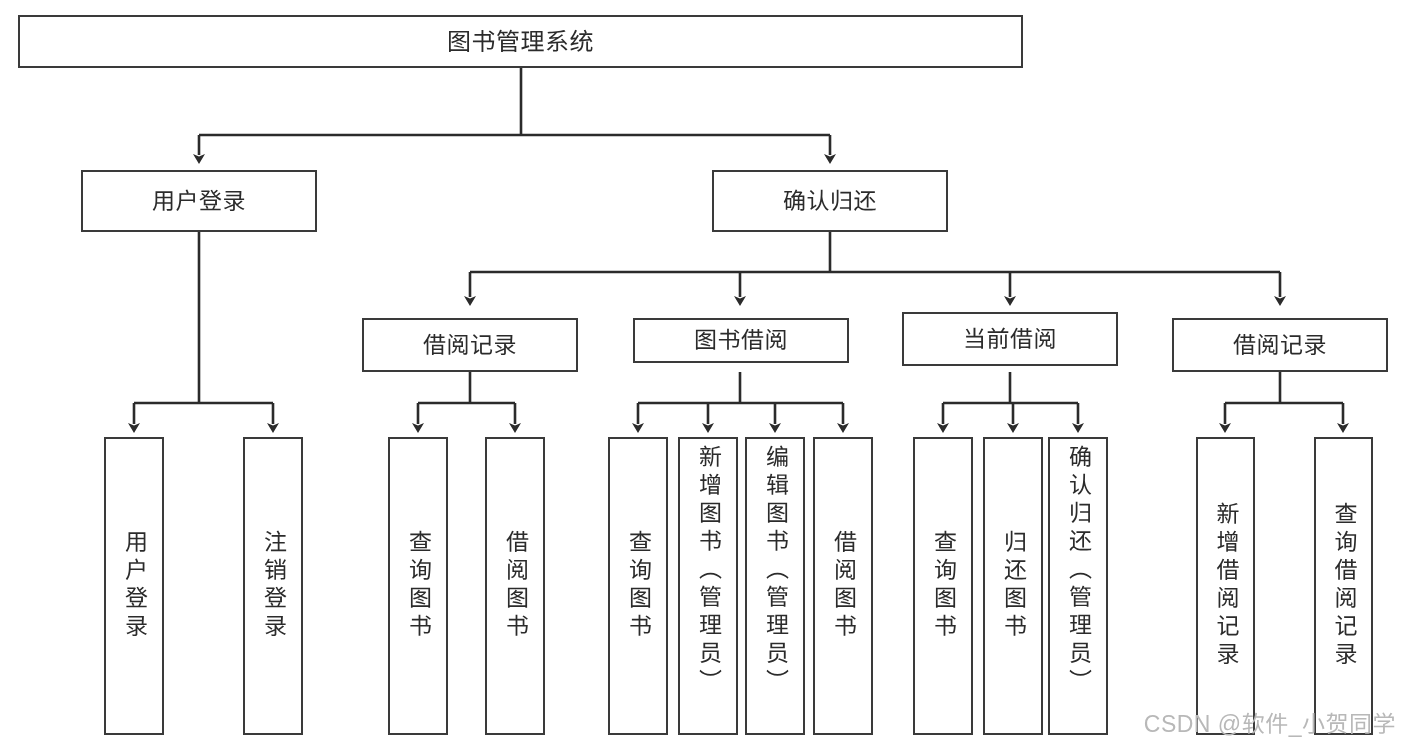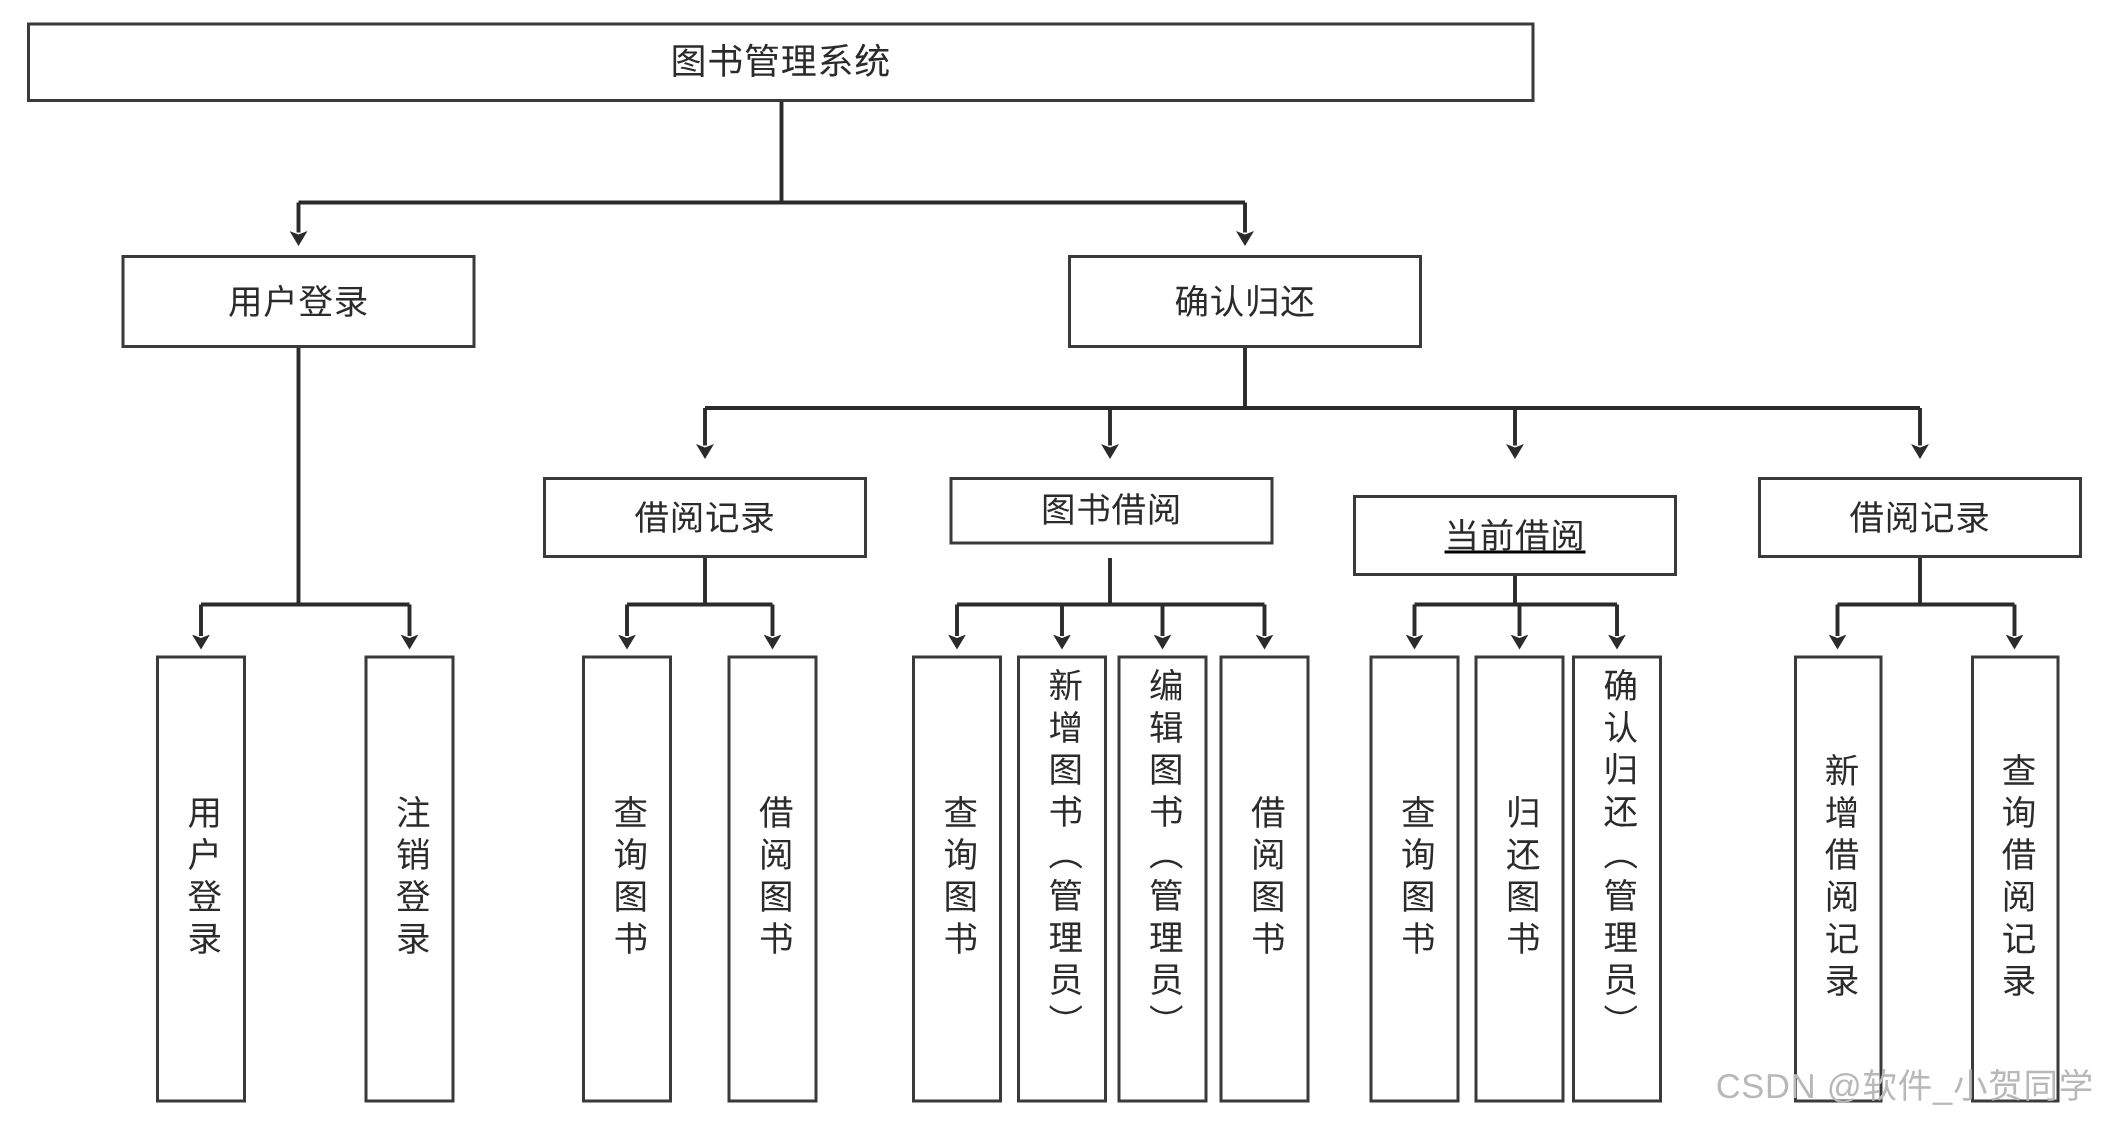--- a/index.html
+++ b/index.html
@@ -162,21 +162,21 @@
   </div>
 
   <div class="node-box node-h" style="left:362px; top:318px; width:216px; height:54px;">
     <span class="node-label">借阅记录</span>
   </div>
 
   <div class="node-box node-h" style="left:633px; top:318px; width:216px; height:45px;">
     <span class="node-label">图书借阅</span>
   </div>
 
-  <div class="node-box node-h" style="left:902px; top:330px; width:216px; height:54px;text-decoration:underline;">
+  <div class="node-box node-h" style="left:902px; top:312px; width:216px; height:54px;">
     <span class="node-label">当前借阅</span>
   </div>
 
   <div class="node-box node-h" style="left:1172px; top:318px; width:216px; height:54px;justify-content:center;">
     <span class="node-label">借阅记录</span>
   </div>
 
   <div class="node-box node-v leaf-centered" style="left:104px; top:437px; width:60px; height:298px;">
     <span class="node-label">用户登录</span>
   </div>

